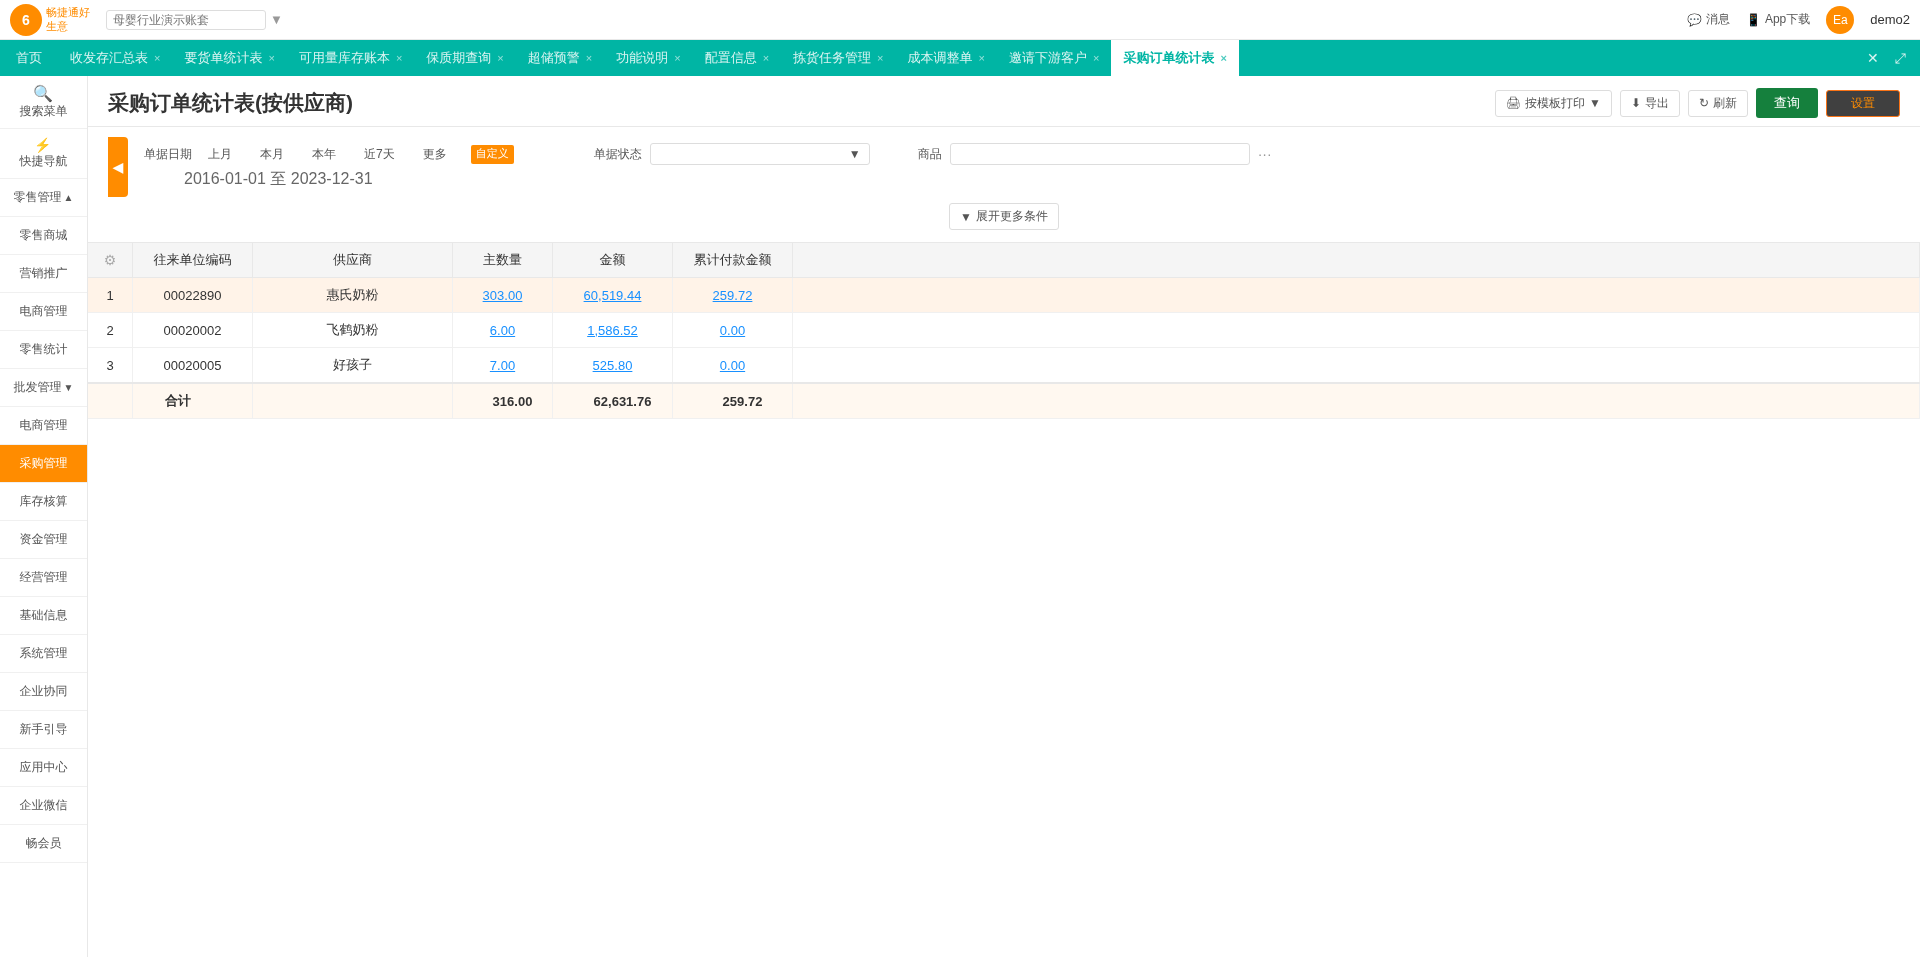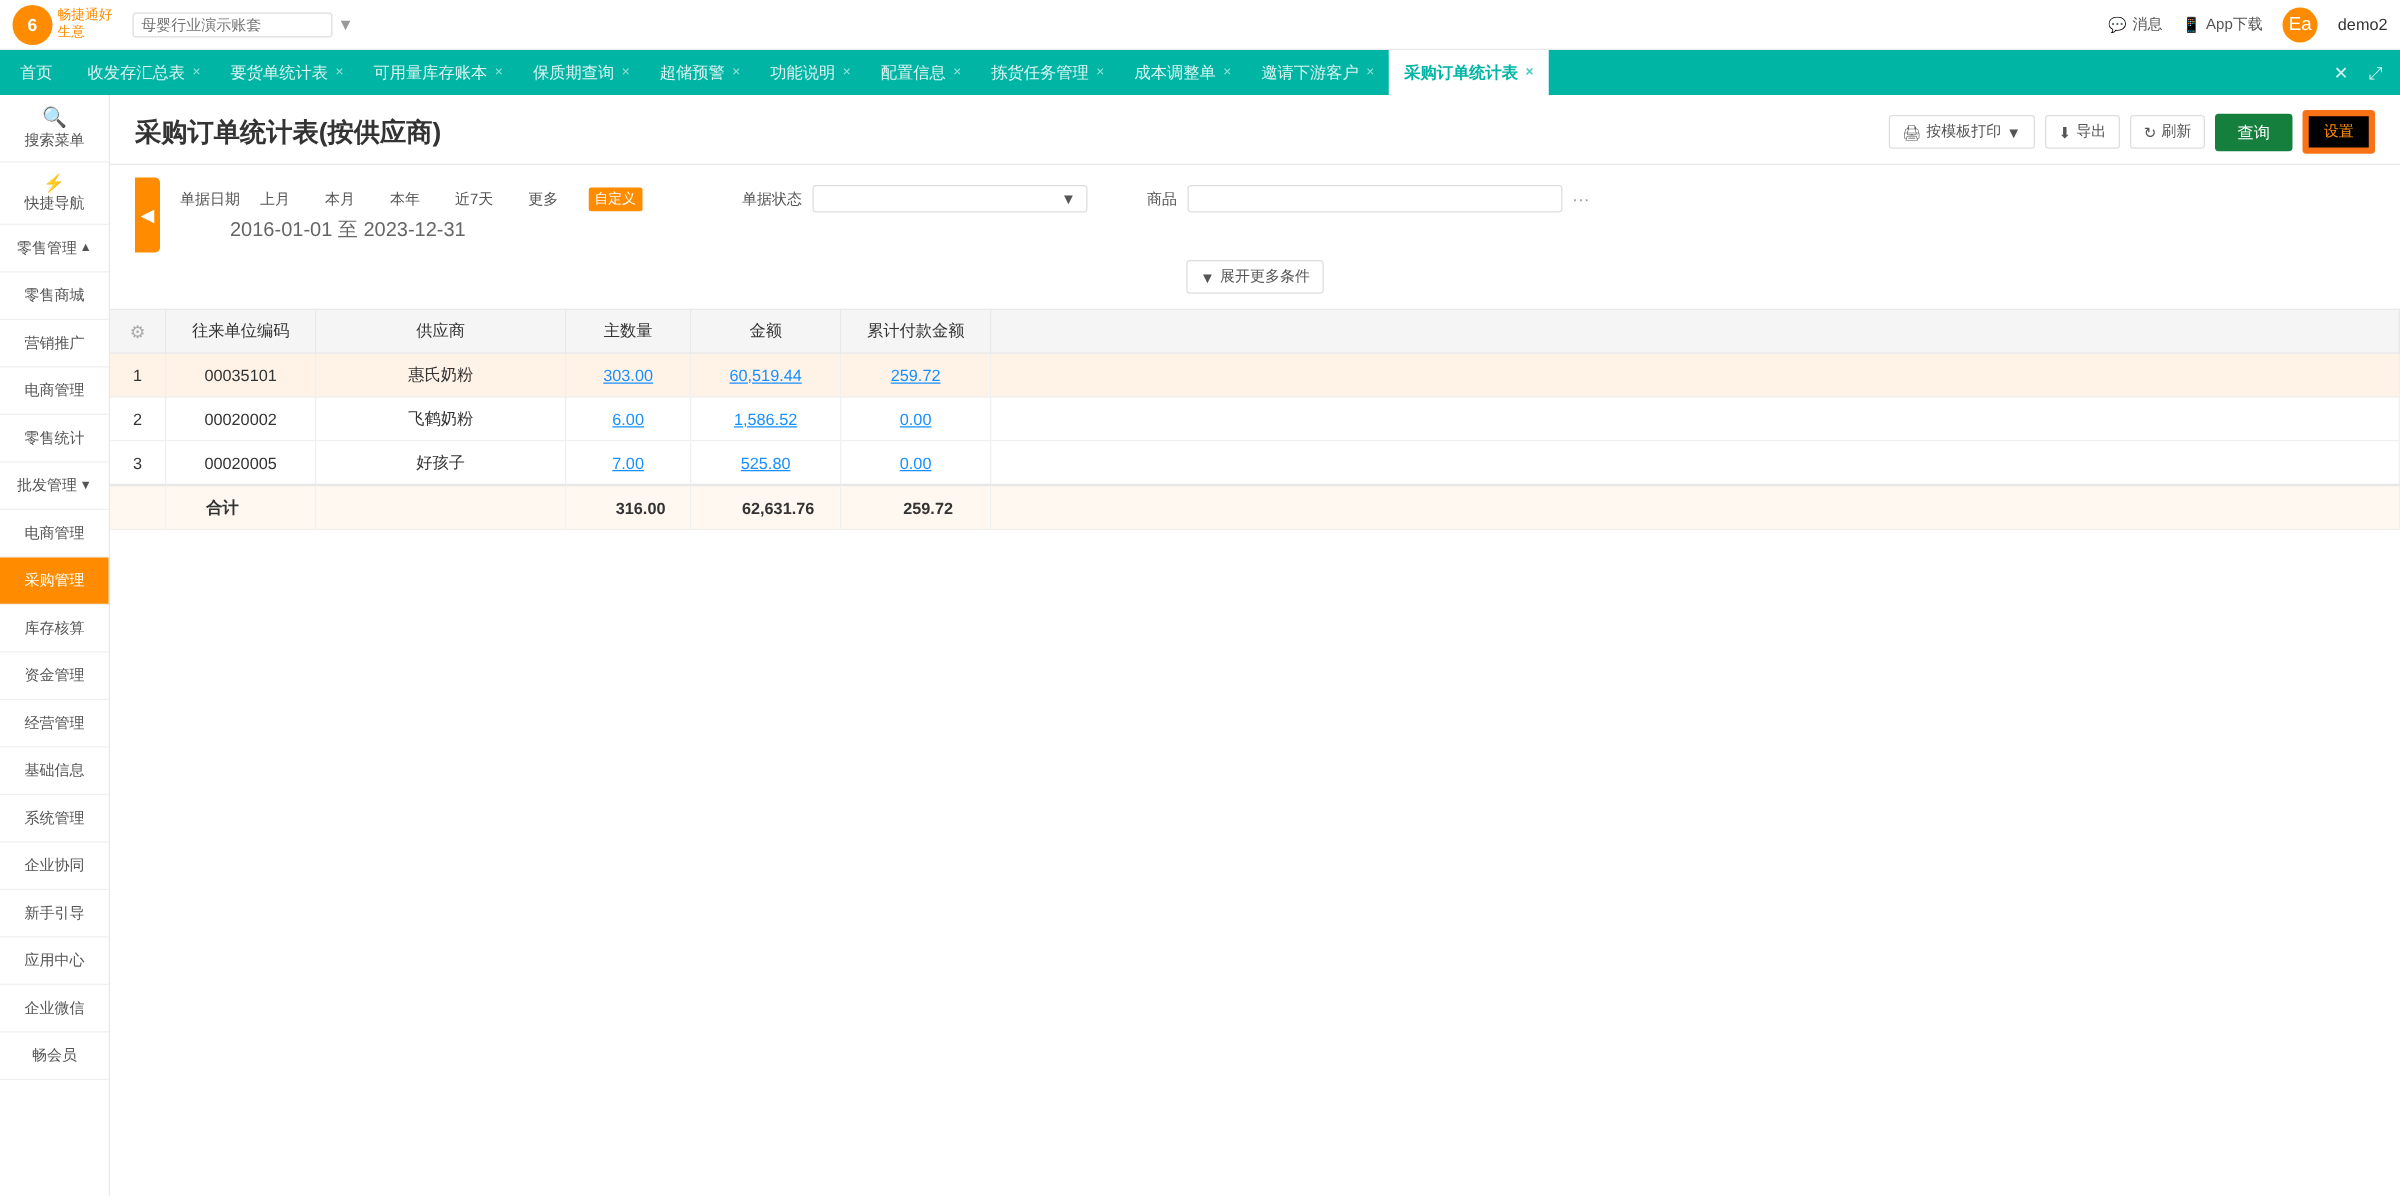--- a/index.html
+++ b/index.html
@@ -7,21 +7,21 @@
 
     
     .top-bar { background: #fff; height: 40px; display: flex; align-items: center; border-bottom: 1px solid #e8e8e8; padding: 0 10px; gap: 8px; flex-shrink: 0; }
     .logo-area { display: flex; align-items: center; gap: 4px; width: 88px; flex-shrink: 0; }
     .logo-icon { width: 32px; height: 32px; background: #ff8c00; border-radius: 50%; display: flex; align-items: center; justify-content: center; color: #fff; font-size: 14px; font-weight: bold; flex-shrink: 0; }
     .logo-text { font-size: 11px; color: #ff8c00; line-height: 1.2; }
     .breadcrumb-area { display: flex; align-items: center; gap: 4px; flex: 1; }
     .breadcrumb-input { border: 1px solid #ddd; border-radius: 3px; padding: 2px 6px; font-size: 12px; color: #666; width: 160px; }
     .top-right { display: flex; align-items: center; gap: 16px; margin-left: auto; }
     .top-icon-btn { display: flex; align-items: center; gap: 4px; font-size: 12px; color: #555; cursor: pointer; }
-    .user-avatar { width: 28px; height: 28px; border-radius: 50%; background: #ff8c00; display: flex; align-items: center; justify-content: center; color: #fff; font-size: 15px; }
+    .user-avatar { width: 28px; height: 28px; border-radius: 50%; background: #ff8c00; display: flex; align-items: center; justify-content: center; color: #fff; font-size: 12px; }
 
     
     .nav-tabs { background: #00b5a4; display: flex; align-items: center; height: 36px; flex-shrink: 0; overflow: hidden; }
     .nav-tab { padding: 0 12px; height: 36px; display: flex; align-items: center; color: rgba(255,255,255,0.85); font-size: 13px; cursor: pointer; white-space: nowrap; position: relative; flex-shrink: 0; }
     .nav-tab.active { background: #fff; color: #00b5a4; font-weight: bold; }
     .nav-tab .tab-close { margin-left: 6px; font-size: 11px; opacity: 0.7; }
     .nav-tab.home { padding: 0 16px; }
     .nav-end { margin-left: auto; display: flex; align-items: center; gap: 4px; padding-right: 8px; }
     .nav-end-btn { color: rgba(255,255,255,0.85); cursor: pointer; font-size: 14px; padding: 2px 6px; }
 
@@ -40,21 +40,21 @@
     .content { flex: 1; display: flex; flex-direction: column; overflow: hidden; background: #f0f2f5; }
 
     
     .page-header { background: #fff; padding: 12px 20px 8px; display: flex; align-items: center; justify-content: space-between; flex-shrink: 0; border-bottom: 1px solid #e8e8e8; }
     .page-title { font-size: 21px; font-weight: bold; color: #333; }
     .header-actions { display: flex; align-items: center; gap: 8px; }
     .btn-print { display: flex; align-items: center; gap: 4px; border: 1px solid #ddd; background: #fff; padding: 4px 10px; border-radius: 3px; cursor: pointer; font-size: 12px; color: #555; }
     .btn-export { display: flex; align-items: center; gap: 4px; border: 1px solid #ddd; background: #fff; padding: 4px 10px; border-radius: 3px; cursor: pointer; font-size: 12px; color: #555; }
     .btn-refresh { display: flex; align-items: center; gap: 4px; border: 1px solid #ddd; background: #fff; padding: 4px 10px; border-radius: 3px; cursor: pointer; font-size: 12px; color: #555; }
     .btn-query { background: #15803d; color: #fff; border: none; padding: 6px 18px; border-radius: 3px; cursor: pointer; font-size: 13px; }
-    .btn-settings { border: 5px solid #f97316; color: #ff8c00; background: #000000; padding: 4px 12px; border-radius: 3px; cursor: pointer; font-size: 12px; }
+    .btn-settings { border: 1px solid #f97316; color: #ff8c00; background: #404040; padding: 4px 24px; border-radius: 3px; cursor: pointer; font-size: 12px; }
 
     
     .filter-area { background: #fff; padding: 10px 20px; flex-shrink: 0; border-bottom: 1px solid #e8e8e8; }
     .filter-label { font-size: 12px; color: #555; white-space: nowrap; }
     .date-shortcuts { display: flex; gap: 20px; }
     .date-shortcut { font-size: 12px; color: #555; cursor: pointer; padding: 1px 4px; }
     .date-tag { background: #ff8c00; color: #fff; font-size: 11px; padding: 1px 5px; border-radius: 2px; cursor: pointer; }
     .date-range-text { font-size: 16px; color: #666; margin-top: 2px; }
     .filter-select { border: 1px solid #ddd; border-radius: 3px; padding: 3px 8px; font-size: 12px; color: #555; width: 200px; display: flex; align-items: center; justify-content: space-between; cursor: pointer; }
     .filter-input { border: 1px solid #ddd; border-radius: 3px; padding: 3px 8px; font-size: 12px; color: #999; flex: 1; max-width: 300px; }
@@ -310,21 +310,21 @@
             <th class="col-qty">主数量</th>
             <th class="col-amount">金额</th>
             <th class="col-paid">累计付款金额</th>
             <th></th>
           </tr>
         </thead>
         <tbody id="table-body">
 
         <tr class="selected">
       <td>1</td>
-      <td>00035101</td>
+      <td>00022890</td>
       <td>惠氏奶粉</td>
       <td><a class="table-link" href="#">303.00</a></td>
       <td><a class="table-link" href="#">60,519.44</a></td>
       <td><a class="table-link" href="#">259.72</a></td>
       <td></td>
     </tr>
             <tr>
       <td>2</td>
       <td>00020002</td>
       <td>飞鹤奶粉</td>

